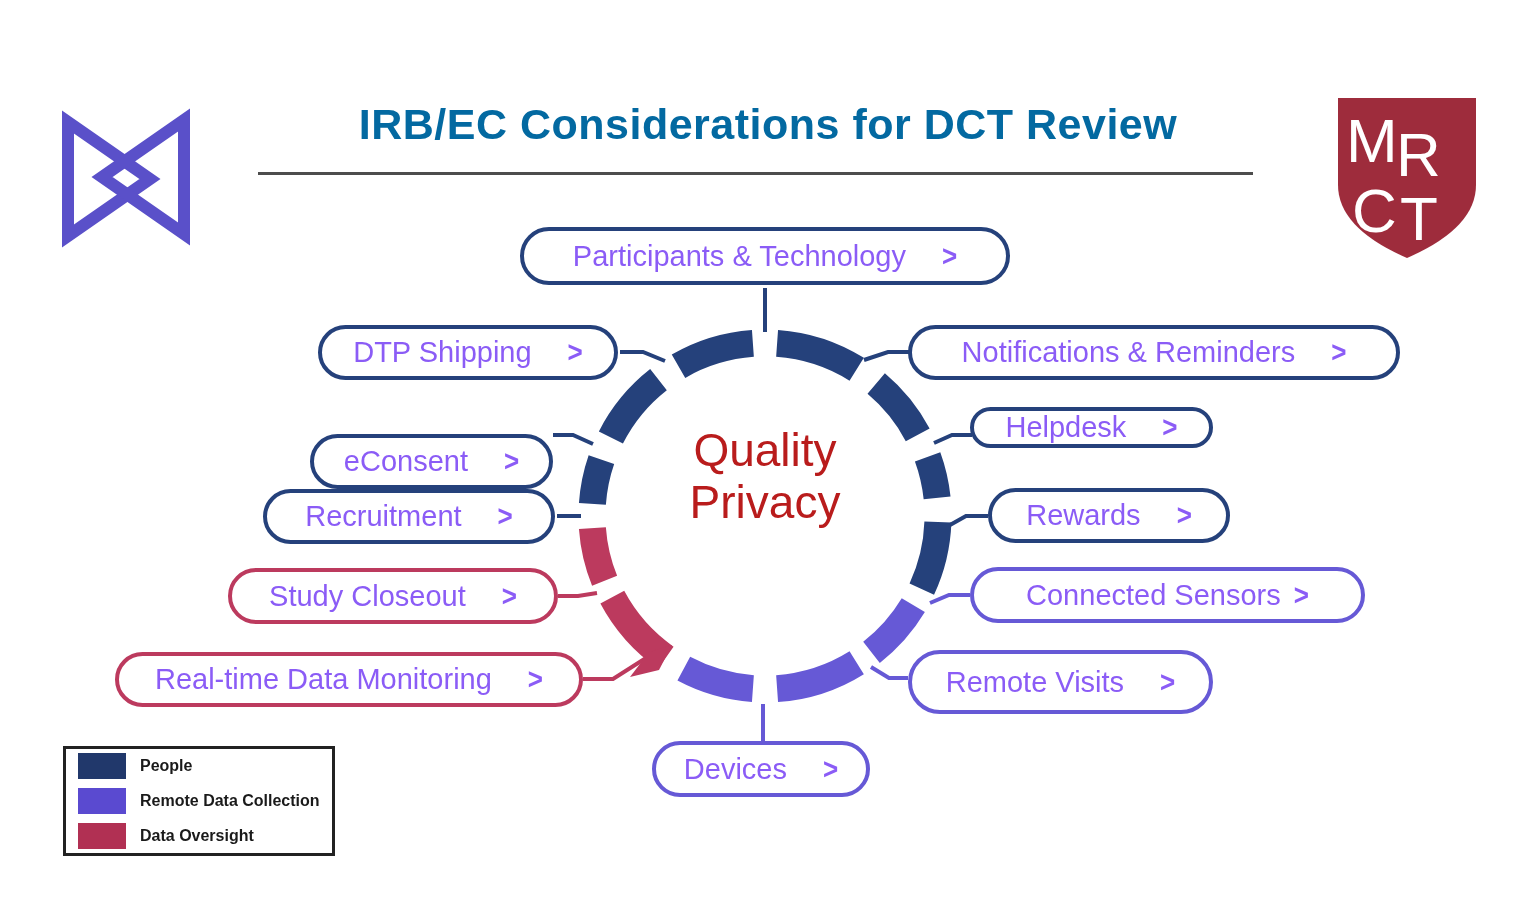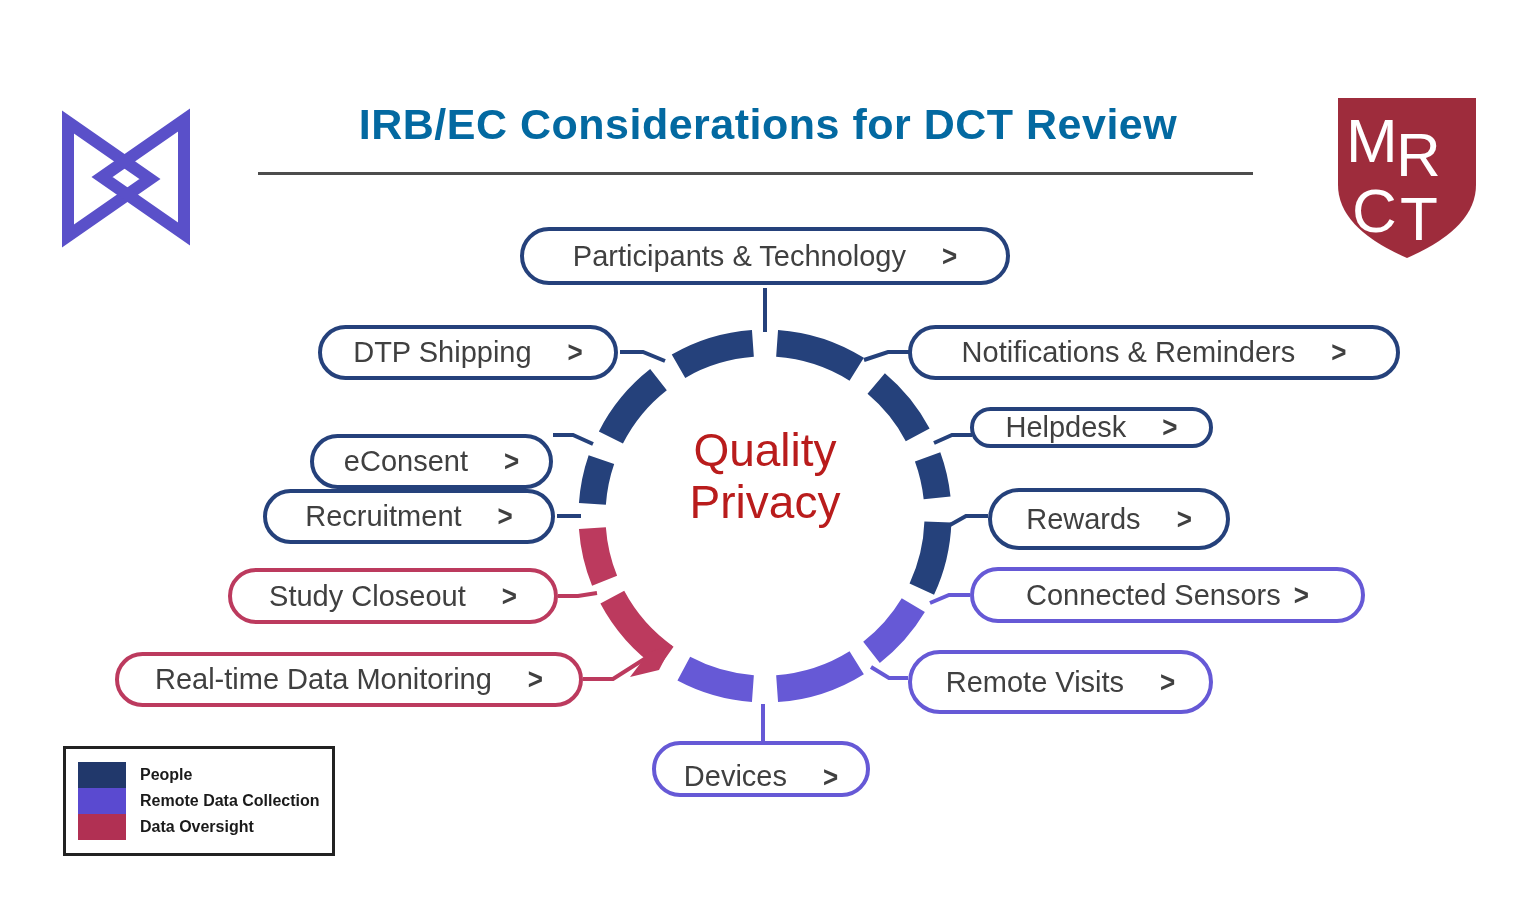--- a/index.html
+++ b/index.html
@@ -19,41 +19,41 @@
   #ring-svg{position:absolute;left:0;top:0;width:1536px;height:923px;}
   
   #center-text{
     position:absolute;left:600px;top:425px;width:330px;text-align:center;
     font-size:46px;line-height:1.13;color:#b91c1c;font-weight:400;
   }
   
   .pill{
     position:absolute;background:#ffffff;border:4px solid #d946ef;border-radius:40px;
     display:flex;align-items:center;justify-content:center;gap:36px;
-    box-sizing:border-box;color:#404040;cursor:pointer;
+    box-sizing:border-box;color:#8b5cf6;cursor:pointer;
   }
   .pill-label{font-size:29px;white-space:nowrap;}
   .pill-chevron{font-size:26px;font-weight:700;transform:scaleY(1.15);}
   .p-0{left:520px;top:227px;width:490px;height:58px}
   .p-1{left:318px;top:325px;width:300px;height:55px}
   .p-2{left:310px;top:405px;width:243px;height:55px}
   .p-3{left:263px;top:489px;width:292px;height:55px}
   .p-4{left:228px;top:568px;width:330px;height:56px}
   .p-5{left:115px;top:652px;width:468px;height:55px}
   .p-6{left:908px;top:325px;width:492px;height:55px}
   .p-7{left:970px;top:407px;width:243px;height:41px}
-  .p-8{left:988px;top:488px;width:242px;height:62px}
+  .p-8{left:988px;top:488px;width:242px;height:55px}
   .p-9{left:970px;top:567px;width:395px;height:56px}
   .p-10{left:908px;top:650px;width:305px;height:64px}
   .p-11{left:652px;top:741px;width:218px;height:56px}
   
   #legend{
     position:absolute;left:63px;top:746px;width:272px;height:110px;
     border:3px solid #222222;box-sizing:border-box;background:#ffffff;
-    display:flex;flex-direction:column;justify-content:center;padding:4px 0;
+    display:flex;flex-direction:column;justify-content:space-between;padding:4px 0;
   }
   .legend-row{display:flex;align-items:center;gap:14px;padding-left:12px;}
   .legend-swatch{width:48px;height:26px;flex:none;}
   .legend-label{font-size:16px;font-weight:700;color:#1a1a1a;}
 </style>
 </head>
 <body>
 
 <div id="canvas">
 
@@ -147,21 +147,21 @@
     <span class="pill-chevron">&gt;</span>
   </div>
   <div class="pill p-9" style="border-color: rgb(102, 89, 214); gap: 13px;">
     <span class="pill-label">Connected Sensors</span>
     <span class="pill-chevron">&gt;</span>
   </div>
   <div class="pill p-10" style="border-color: rgb(102, 89, 214);">
     <span class="pill-label">Remote Visits</span>
     <span class="pill-chevron">&gt;</span>
   </div>
-  <div class="pill p-11" style="border-color: rgb(102, 89, 214); align-items: flex-end;">
+  <div class="pill p-11" style="border-color: rgb(102, 89, 214);">
     <span class="pill-label">Devices</span>
     <span class="pill-chevron">&gt;</span>
   </div>
 
   <div id="legend">
     <div class="legend-row">
       <span class="legend-swatch" style="background: rgb(33, 56, 107);"></span>
       <span class="legend-label">People</span>
     </div>
     <div class="legend-row">

